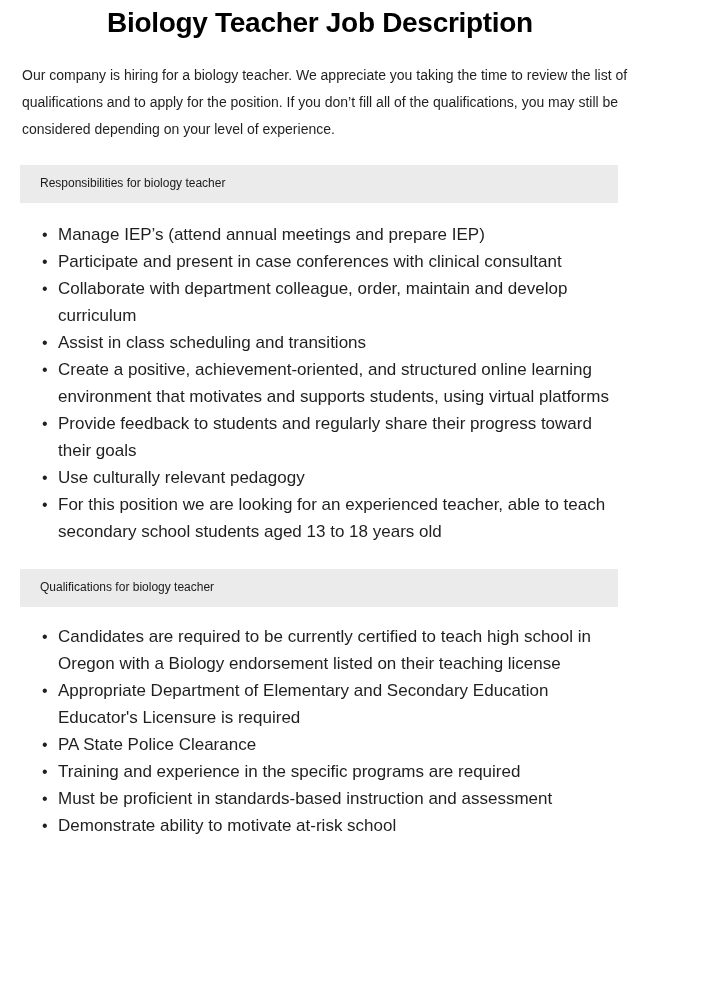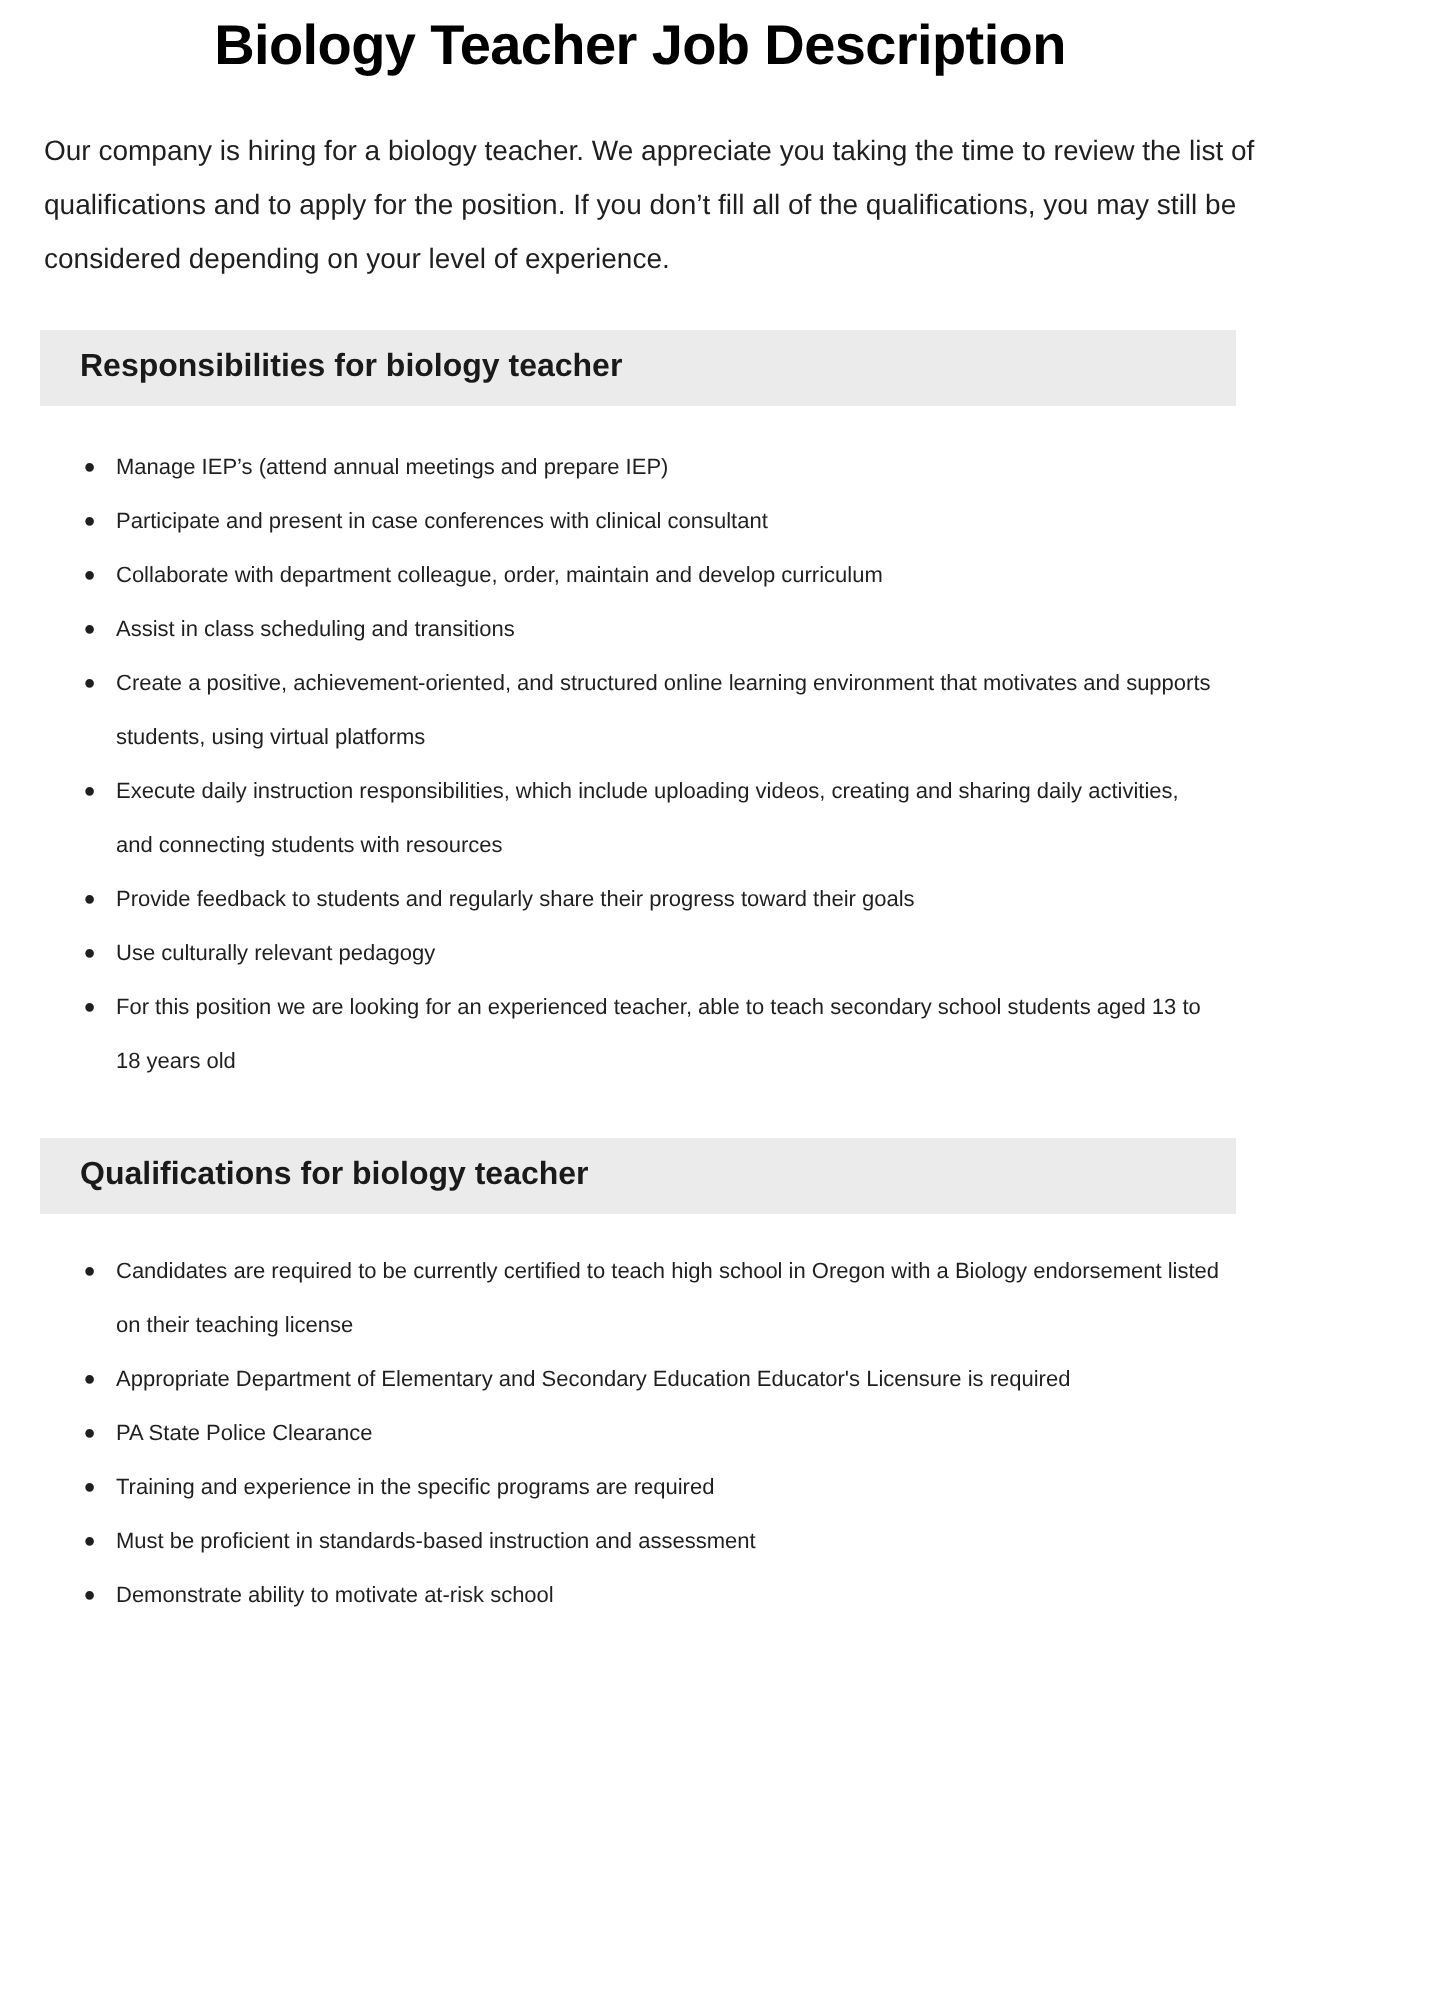--- a/index.html
+++ b/index.html
@@ -45,39 +45,39 @@
   }
 
   
   .section-band {
     background: #ebebeb;
     margin: 0 22px 0 20px;
     padding: 9px 20px 10px 20px;
     box-sizing: border-box;
   }
   .section-band-title {
-    font-size: 16px;
-    font-weight: 700;
+    font-size: 12px;
+    font-weight: 400;
     color: #1a1a1a;
     line-height: 19px;
     margin: 0;
   }
 
   .band-spacer-top { height: 22px; }
   .band-spacer-top-2 { height: 24px; }
 
   
   ul.bullets {
     list-style: none;
     margin: 0;
     padding: 0;
   }
   ul.bullets li {
     position: relative;
-    font-size: 11px;
+    font-size: 17px;
     line-height: 27px;
     color: #1f1f1f;
     padding: 0 30px 0 58px;
     margin: 0;
   }
   ul.bullets li::before {
     content: "\2022";
     position: absolute;
     left: 42px;
     top: 0;
@@ -103,21 +103,20 @@
   <div class="section-band">
     <div class="section-band-title">Responsibilities for biology teacher</div>
   </div>
   <div class="list-gap-top"></div>
   <ul class="bullets">
     <li>Manage IEP’s (attend annual meetings and prepare IEP)</li>
     <li>Participate and present in case conferences with clinical consultant</li>
     <li>Collaborate with department colleague, order, maintain and develop curriculum</li>
     <li>Assist in class scheduling and transitions</li>
     <li>Create a positive, achievement-oriented, and structured online learning environment that motivates and supports students, using virtual platforms</li>
-    <li>Execute daily instruction responsibilities, which include uploading videos, creating and sharing daily activities, and connecting students with resources</li>
     <li>Provide feedback to students and regularly share their progress toward their goals</li>
     <li>Use culturally relevant pedagogy</li>
     <li>For this position we are looking for an experienced teacher, able to teach secondary school students aged 13 to 18 years old</li>
   </ul>
 
   <div class="band-spacer-top-2"></div>
   <div class="section-band">
     <div class="section-band-title">Qualifications for biology teacher</div>
   </div>
   <div class="list-gap-top-2"></div>

